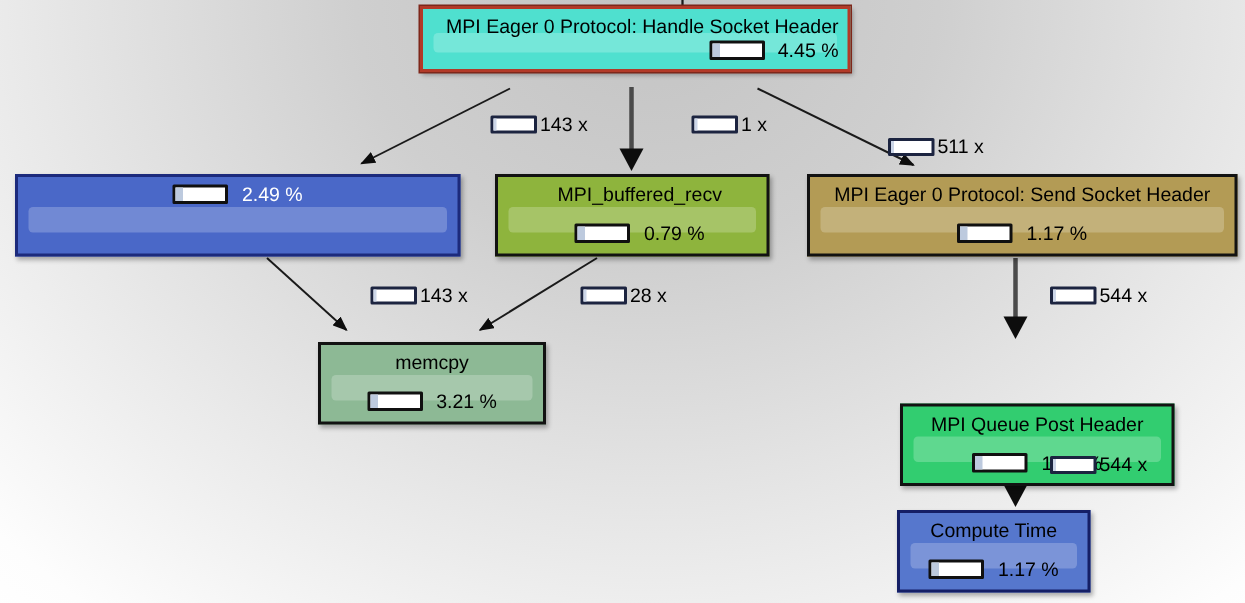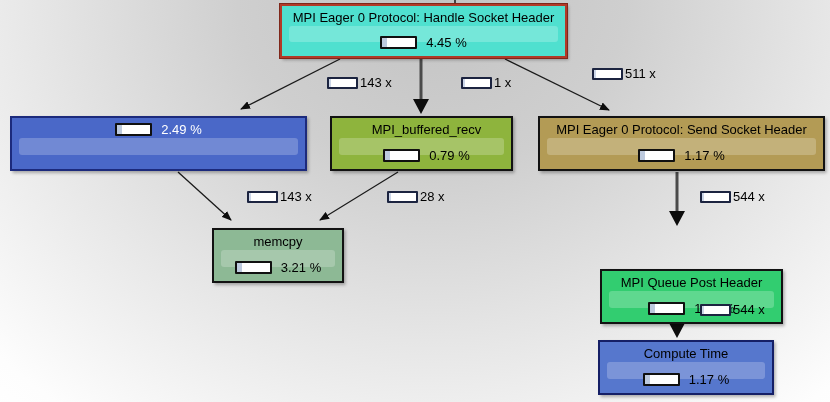--- a/index.html
+++ b/index.html
@@ -24,33 +24,33 @@
   .pct{display:flex;align-items:center;gap:9px;font-size:13px;color:#000;position:relative;z-index:3;}
   .meter{
     width:37px;height:13px;background:#ffffff;border:2px solid #101010;
     box-sizing:border-box;position:relative;border-radius:1px;
   }
   .meter::before{
     content:"";position:absolute;left:0;top:0;bottom:0;width:5px;background:#bdcade;
   }
   .light-text .title,.light-text .pct{color:#ffffff;}
 
-  #n-handle{left:280px;top:4px;width:287px;height:54px;background:#4fe0cf;
-    border-color:#b23a28;box-shadow:0 0 0 1px #7e271a,1.5px 2px 3px rgba(0,0,0,0.3);}
+  #n-handle{left:280px;top:4px;width:287px;height:44px;background:#4fe0cf;
+    border-color:#b23a28;box-shadow:0 0 0 1px #7e271a,1.5px 2px 3px rgba(0,0,0,0.3);align-items:flex-end;}
   #n-qbuffer{left:10px;top:116px;width:297px;height:55px;background:#4a68c8;border-color:#1c2a7c;}
   #n-brecv{left:330px;top:116px;width:183px;height:55px;background:#8eb43d;padding-left:16px;}
   #n-send{left:538px;top:116px;width:287px;height:55px;background:#b39b55;}
-  #n-memcpy{left:212px;top:228px;width:132px;height:55px;background:#8db995;}
+  #n-memcpy{left:212px;top:228px;width:152px;height:55px;background:#8db995;}
   #n-qpost{left:600px;top:228px;width:183px;height:55px;background:#32cd70;margin-top:41px;}
-  #n-compute{left:598px;top:340px;width:176px;height:55px;background:#5677cd;border-color:#151f66;}
+  #n-compute{left:598px;top:340px;width:129px;height:55px;background:#5677cd;border-color:#151f66;}
 
   .elabel{position:absolute;z-index:2;display:flex;align-items:center;gap:2px;font-size:13px;color:#000;}
   .elabel .meter{width:31px;height:12px;border:2px solid #1c2440;}
   .elabel .meter::before{width:2px;background:#ccd6e8;}
-  #e1{left:327px;top:75px;} #e2{left:461px;top:75px;justify-content:flex-end;} #e3{left:592px;top:66px;}
+  #e1{left:327px;top:75px;} #e2{left:461px;top:75px;justify-content:flex-end;} #e3{left:592px;top:90px;}
   #e4{left:247px;top:189px;} #e5{left:387px;top:189px;} #e6{left:700px;top:189px;}
   #e7{left:700px;top:302px;}
 </style>
 </head>
 <body>
 
 <div id="canvas">
 
   <svg id="edges" viewBox="0 0 830 402" xmlns="http://www.w3.org/2000/svg">
     <defs>

